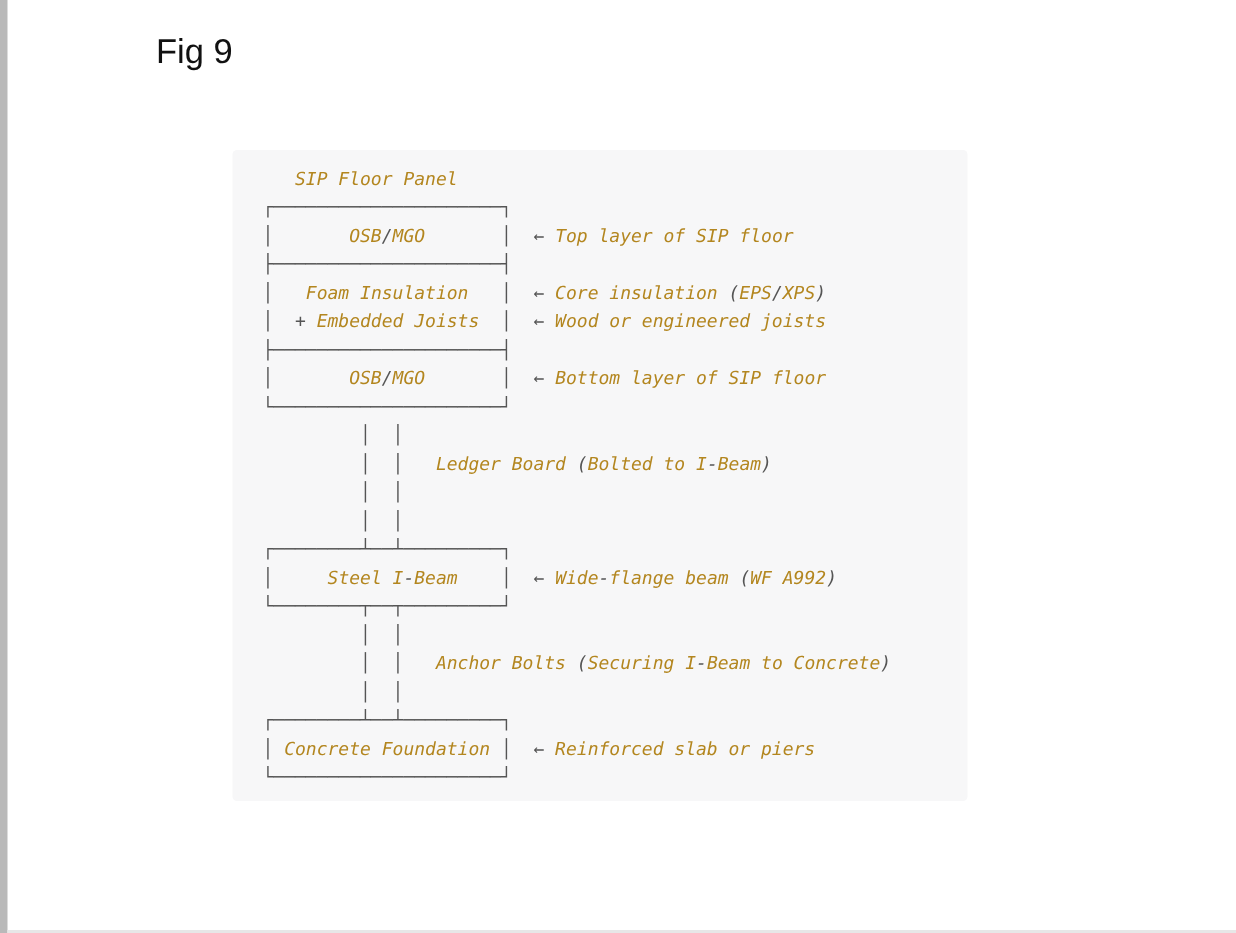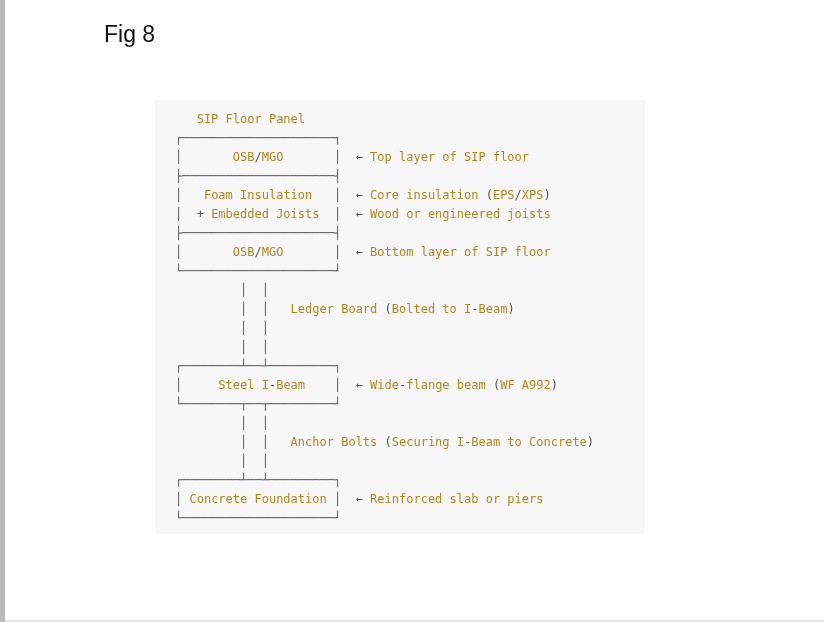--- a/index.html
+++ b/index.html
@@ -50,29 +50,30 @@
     border-radius: 3px;
   }
   pre.diagram {
     margin: 0;
     padding: 10px 0 0 20px;
     font-family: "DejaVu Sans Mono", "Liberation Mono", monospace;
     font-size: 12px;
     line-height: 19px;
     white-space: pre;
     color: var(--accent, #b8860b);
+    font-style: italic;
   }
   pre.diagram .tx { color: var(--accent, #b8860b); }
   pre.diagram .st { color: var(--struct, #555555); }
 </style>
 </head>
 <body>
 
 <div class="viewport">
   <div class="edge-left"></div>
   <div class="edge-bottom"></div>
 
-  <h1 class="fig-title">Fig 8</h1>
+  <h1 class="fig-title">Fig 9</h1>
 
   <div class="code-panel">
     <pre class="diagram"><div><span class="tx">   SIP Floor Panel</span></div><div><span class="st">┌─────────────────────┐</span></div><div><span class="st">│       </span><span class="tx">OSB</span><span class="st">/</span><span class="tx">MGO       </span><span class="st">│  ← </span><span class="tx">Top layer of SIP floor</span></div><div><span class="st">├─────────────────────┤</span></div><div><span class="st">│   </span><span class="tx">Foam Insulation   </span><span class="st">│  ← </span><span class="tx">Core insulation </span><span class="st">(</span><span class="tx">EPS</span><span class="st">/</span><span class="tx">XPS</span><span class="st">)</span></div><div><span class="st">│  + </span><span class="tx">Embedded Joists  </span><span class="st">│  ← </span><span class="tx">Wood or engineered joists</span></div><div><span class="st">├─────────────────────┤</span></div><div><span class="st">│       </span><span class="tx">OSB</span><span class="st">/</span><span class="tx">MGO       </span><span class="st">│  ← </span><span class="tx">Bottom layer of SIP floor</span></div><div><span class="st">└─────────────────────┘</span></div><div><span class="tx">         </span><span class="st">│  │</span></div><div><span class="tx">         </span><span class="st">│  │   </span><span class="tx">Ledger Board </span><span class="st">(</span><span class="tx">Bolted to I</span><span class="st">-</span><span class="tx">Beam</span><span class="st">)</span></div><div><span class="tx">         </span><span class="st">│  │</span></div><div><span class="tx">         </span><span class="st">│  │</span></div><div><span class="st">┌────────┴──┴─────────┐</span></div><div><span class="st">│     </span><span class="tx">Steel I</span><span class="st">-</span><span class="tx">Beam    </span><span class="st">│  ← </span><span class="tx">Wide</span><span class="st">-</span><span class="tx">flange beam </span><span class="st">(</span><span class="tx">WF A992</span><span class="st">)</span></div><div><span class="st">└────────┬──┬─────────┘</span></div><div><span class="tx">         </span><span class="st">│  │</span></div><div><span class="tx">         </span><span class="st">│  │   </span><span class="tx">Anchor Bolts </span><span class="st">(</span><span class="tx">Securing I</span><span class="st">-</span><span class="tx">Beam to Concrete</span><span class="st">)</span></div><div><span class="tx">         </span><span class="st">│  │</span></div><div><span class="st">┌────────┴──┴─────────┐</span></div><div><span class="st">│ </span><span class="tx">Concrete Foundation </span><span class="st">│  ← </span><span class="tx">Reinforced slab or piers</span></div><div><span class="st">└─────────────────────┘</span></div></pre>
   </div>
 </div>
 
 </body></html>

